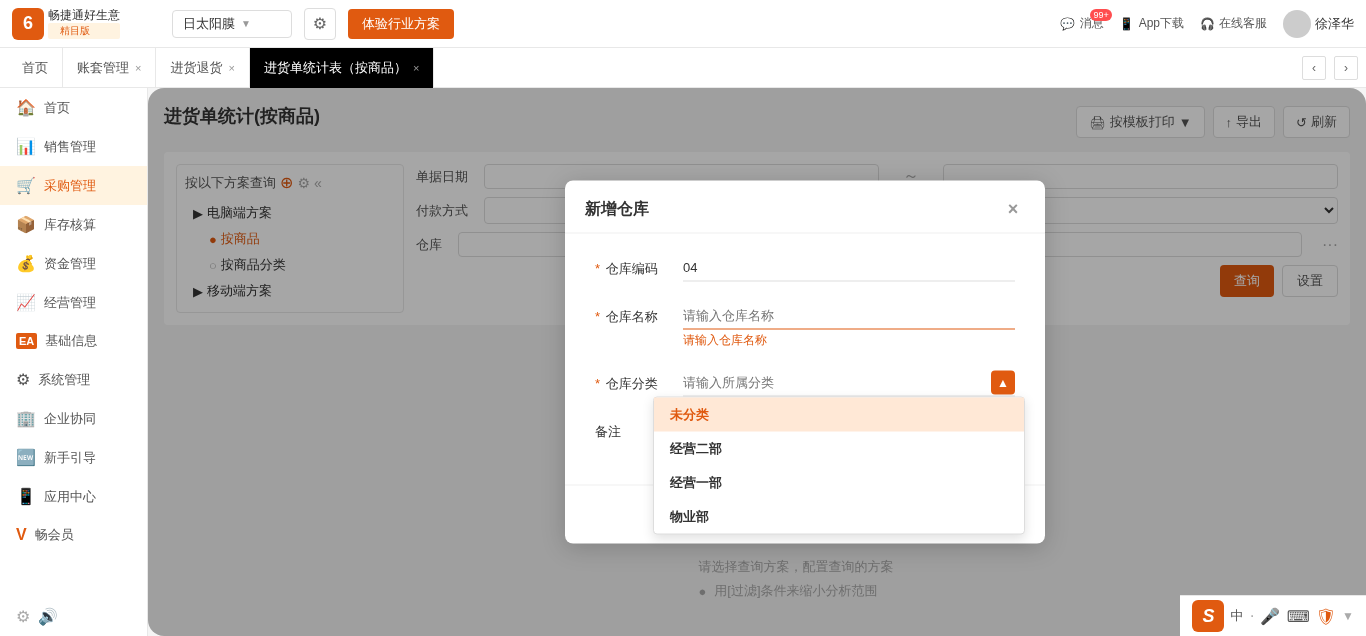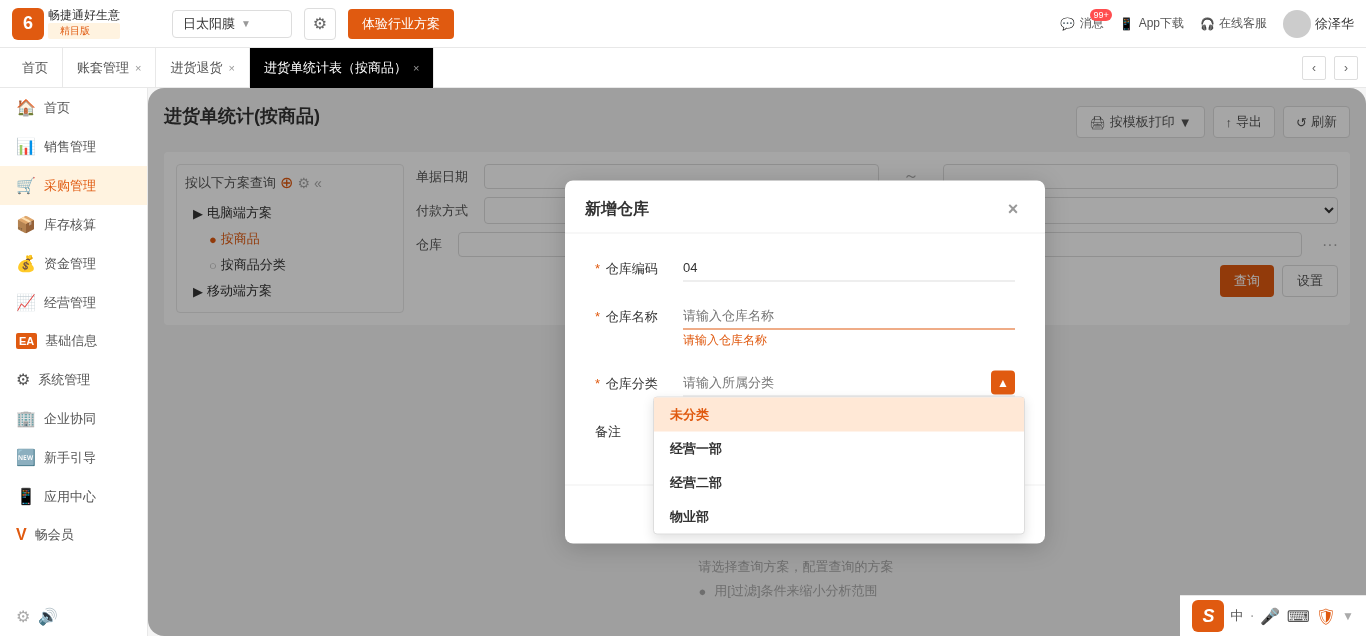--- a/index.html
+++ b/index.html
@@ -493,22 +493,22 @@
         <div class="field-row">
           <span class="field-label">
             <span class="required">*</span>
             <span>仓库分类</span>
           </span>
           <div class="field-control dropdown-container">
             <input class="dropdown-input" type="text" placeholder="请输入所属分类" style="">
             <div class="dropdown-arrow">▲</div>
             <div class="dropdown-list">
               <div class="dropdown-item selected">未分类</div>
+              <div class="dropdown-item">经营二部</div>
               <div class="dropdown-item">经营一部</div>
-              <div class="dropdown-item">经营二部</div>
               <div class="dropdown-item">物业部</div>
             </div>
           </div>
         </div>
 
         <div class="field-row">
           <span class="field-label">备注</span>
           <div class="field-control">
             <input class="field-input" type="text" style="">
           </div>

